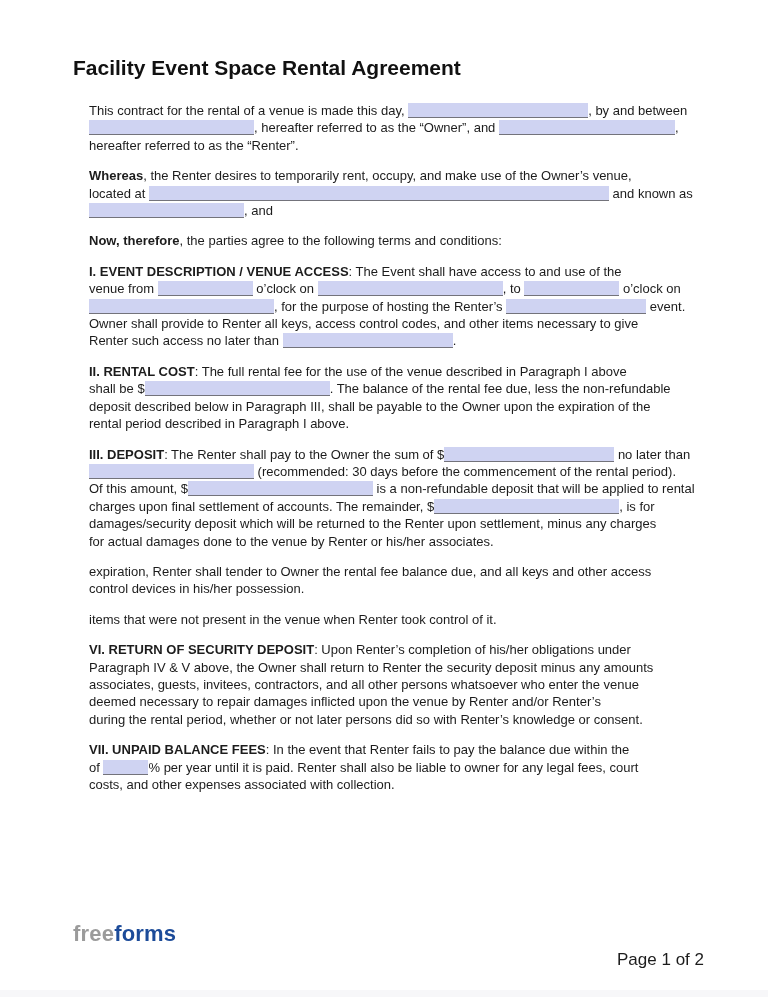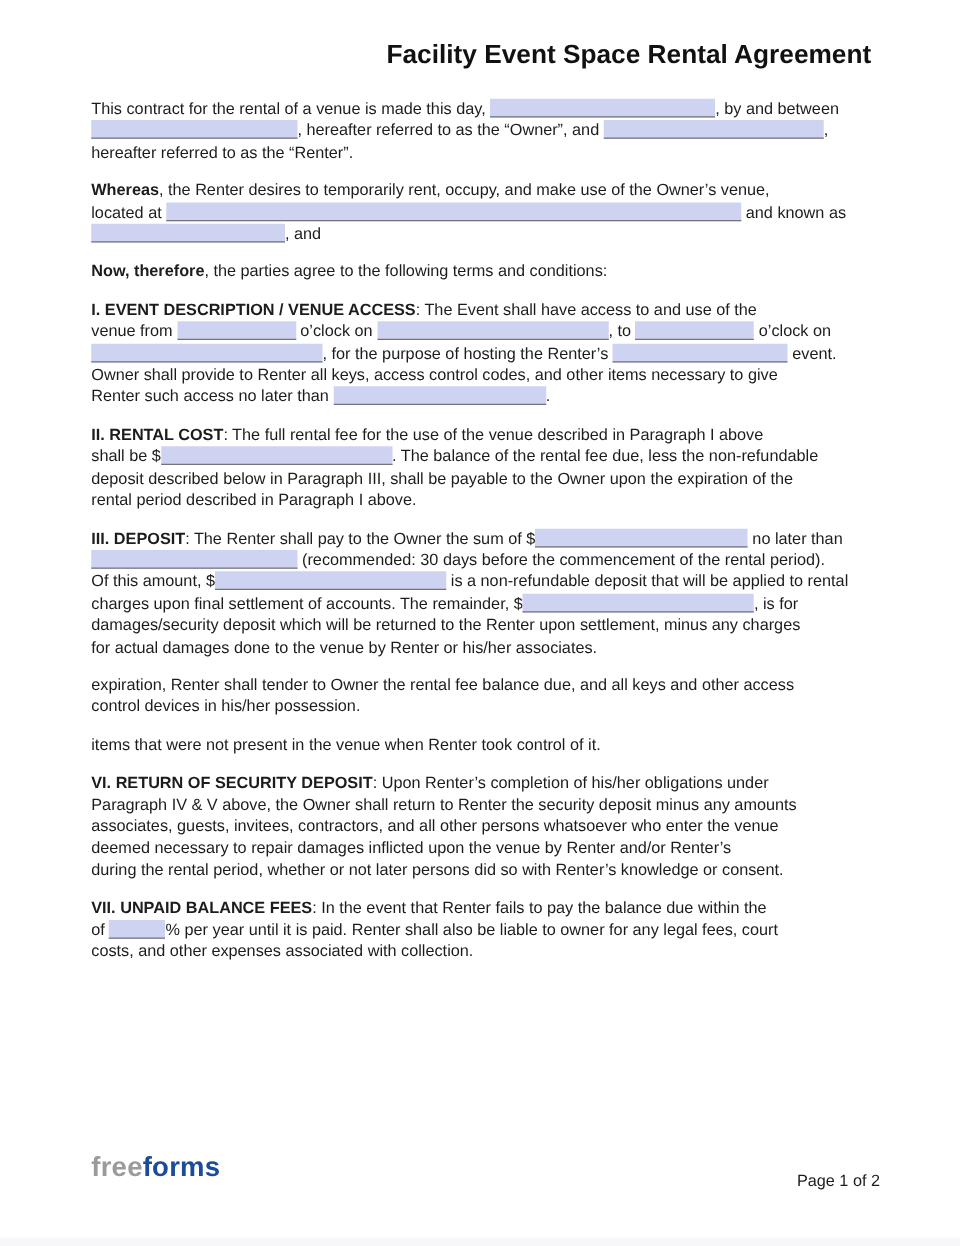--- a/index.html
+++ b/index.html
@@ -1,32 +1,32 @@
 <!DOCTYPE html>
 <html style="--field-bg: #cfd3f2; --field-line: #73737b; --brand-gray: #9b9b9b; --brand-blue: #1c4b99;"><head>
 <meta charset="utf-8">
 <style>
   html,body{margin:0;padding:0;background:#ffffff;}
   .page{position:relative;width:768px;height:997px;background:#ffffff;overflow:hidden;
         font-family:"Liberation Sans",sans-serif;color:#1c1c1c;}
   .content{position:absolute;left:73px;top:0;width:624px;}
-  .doc-title{margin:32px 0 22px 0;text-align:right;font-size:21px;font-weight:bold;color:#111;}
-  .para{font-size:13px;line-height:17.4px;margin:0 0 13px 0;}
+  .doc-title{margin:56px 0 22px 0;text-align:left;font-size:21px;font-weight:bold;color:#111;}
+  .para{font-size:13px;line-height:17.4px;margin:0 0 13px 16px;}
   .line{white-space:pre;}
   .run{color:#1c1c1c;}
   .run.bold{font-weight:bold;}
   .blank{display:inline-block;height:14px;vertical-align:-3px;
          background:var(--field-bg,#cfd3f2);
          border-bottom:1.5px solid var(--field-line,#73737b);}
   .footer{position:absolute;left:73px;right:64px;top:921px;display:flex;
           justify-content:space-between;align-items:flex-end;}
   .brand{font-size:22px;font-weight:bold;letter-spacing:0.2px;}
   .brand .free{color:var(--brand-gray,#9b9b9b);}
   .brand .forms{color:var(--brand-blue,#1c4b99);}
-  .page-label{font-size:13px;color:#1c1c1c;position:relative;top:5px;}
+  .page-label{font-size:17px;color:#1c1c1c;position:relative;top:23px;}
   .bottom-edge{position:absolute;left:0;right:0;bottom:0;height:7px;background:#f7f7f9;}
 </style>
 </head>
 <body>
 
 <div class="page">
   <div class="content">
     <h1 class="doc-title">Facility Event Space Rental Agreement</h1>
     <div>
         <div class="para">

